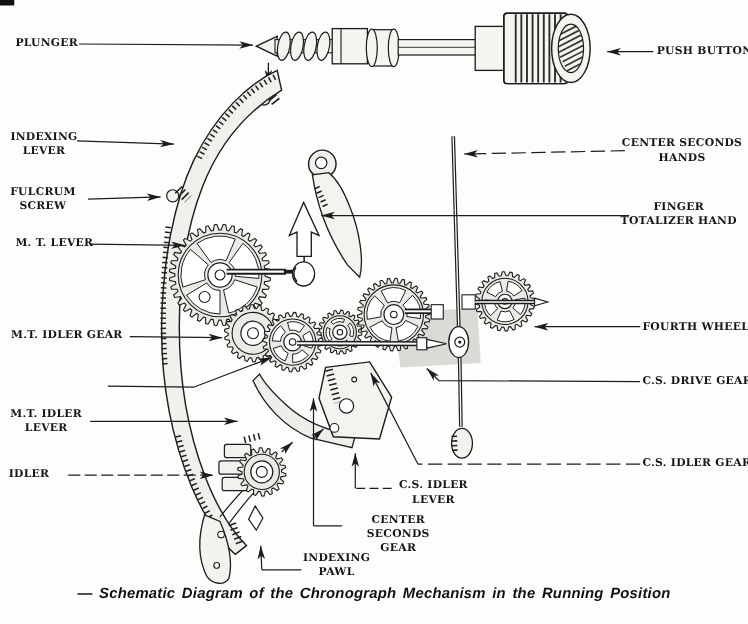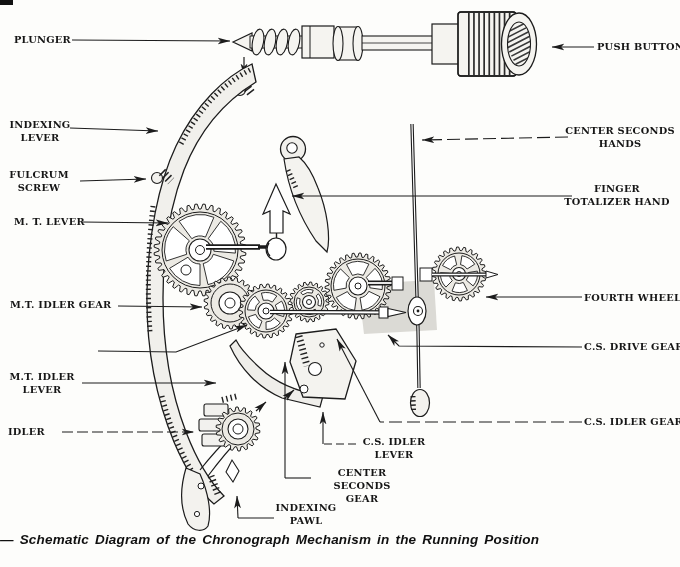--- a/index.html
+++ b/index.html
@@ -3,21 +3,21 @@
 <meta charset="utf-8">
 <style>
   html,body{margin:0;padding:0;background:#fff;}
   .stage{position:relative;width:680px;height:567px;background:#fdfdfb;overflow:hidden;
          font-family:"DejaVu Serif",serif;text-decoration:underline;}
   .stage svg{position:absolute;left:0;top:0;}
   .lbl{position:absolute;font-weight:bold;font-size:9.8px;line-height:13px;
        letter-spacing:.25px;color:#161616;white-space:pre-line;}
   .c{text-align:center;}
   .nw{white-space:nowrap;}
-  .caption{position:absolute;left:0;right:0;top:532px;
+  .caption{position:absolute;left:0;right:0;top:532px;text-align:center;
            font-family:"Liberation Sans",sans-serif;font-style:italic;font-weight:bold;
            font-size:13.5px;letter-spacing:.2px;word-spacing:2px;color:#101010;}
 </style>
 </head>
 <body>
 
 <div class="stage">
 
 <svg width="680" height="567" viewBox="0 0 680 567">
   <defs>

